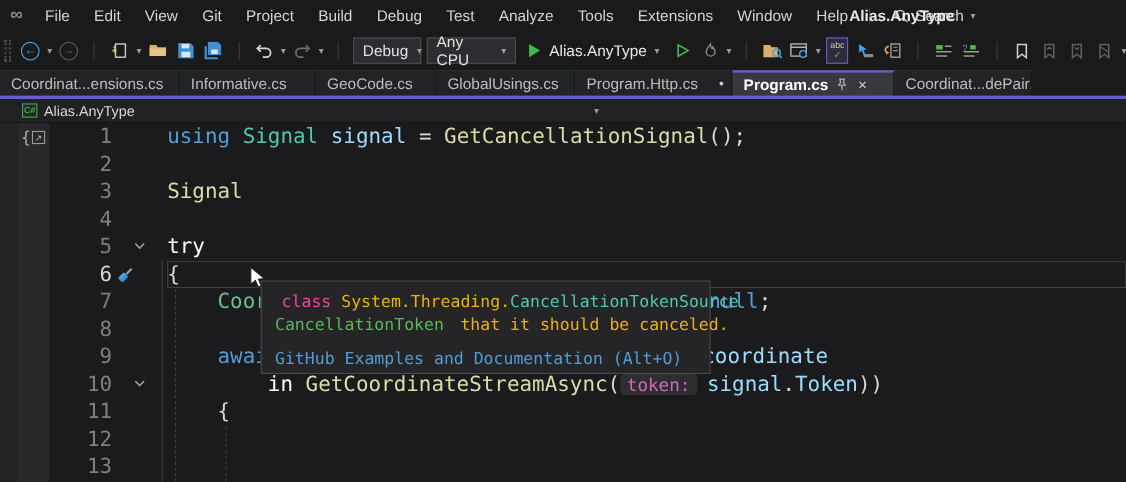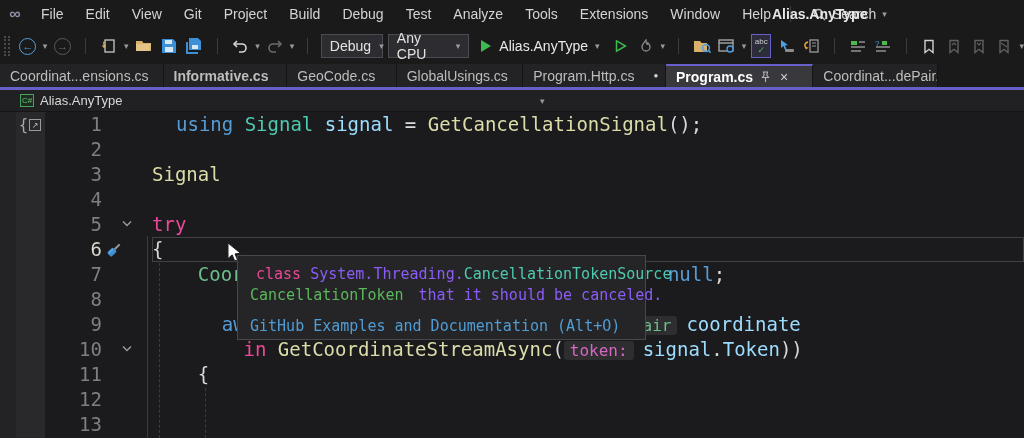--- a/index.html
+++ b/index.html
@@ -61,38 +61,38 @@
     display:flex; align-items:center; gap:1px; z-index:3; }
   #structure-icon .box { width:12px; height:12px; border:1px solid #9a9a9a; font-size:8px; color:#bdbdbd;
     display:flex; align-items:center; justify-content:center; font-family:"Liberation Sans",sans-serif; }
   #code-lines { position:absolute; top:0; left:0; width:1024px; }
   .cl { display:flex; height:25px; line-height:25px; position:relative; }
   .ln { width:110px; text-align:right; padding-right:8px; color:#7f7f82; flex:none; }
   .ln.cur { color:#d8d8cd; }
   .foldcol { width:42px; flex:none; position:relative; }
   .ct { flex:1; white-space:pre; color:#d8d8d8; }
   .cl.current .ct { box-shadow: inset 0 0 0 1px #414144; }
-  .tok.kw { color:#569cd6;margin-left:24px; } .tok.ctrl { color:#ec4899; } .tok.type { color:#4ec9b0; }
+  .tok.kw { color:#569cd6; } .tok.ctrl { color:#ffffff; } .tok.type { color:#4ec9b0; }
   .tok.typeg { color:#6cbe8c; } .tok.method { color:#dcdcaa; } .tok.var { color:#9cdcfe; }
   .tok.punct { color:#d8d8d8; }
   .tok.varu { color:#9cdcfe; text-decoration:underline; text-underline-offset:3px; text-decoration-thickness:2px; }
   .hint { background:#2e2e31; border-radius:3px; padding:0px 6px; margin-right:9px; font-size:16px; }
   .hint-type { color:#6cbe8c; } .hint-param { color:#d767c5; }
   .fold-chevron { position:absolute; left:11px; top:6px; }
   .screwdriver { position:absolute; left:-6px; top:3px; }
   #fold-line { position:absolute; left:147px; top:124px; width:1px; height:202px; background:#3c3c3f; }
   .indent-guide { position:absolute; width:0; border-left:1px dashed #3c3c3f; }
   #guide1 { left:159px; top:151px; height:175px; }
   #guide2 { left:205px; top:276px; height:50px; }
 
   
   #tooltip { position:absolute; left:237px; top:143px; width:409px; height:85px; background:#252527;
     border:1px solid #48484c; z-index:5; font-size:15px; color:#dadada; padding:7px 12px; }
   .tt-row { height:21px; display:flex; align-items:center; gap:6px; white-space:pre; }
-  .tt-plain { color:#8b5cf6; } .tt-kw { color:#ec4899; } .tt-type { color:#4ec9b0; } .tt-green { color:#5bb75b; }
+  .tt-plain { color:#eab308; } .tt-kw { color:#ec4899; } .tt-type { color:#4ec9b0; } .tt-green { color:#5bb75b; }
   #tt-link { margin-top:12px; color:#509cd5; }
 
   
   #mouse-cursor { position:absolute; left:227px; top:130px; z-index:9; }
 </style>
 </head>
 <body>
 
 <div id="app">
 
@@ -282,21 +282,21 @@
           <line x1="4" y1="4" x2="10" y2="8" stroke="#606062" stroke-width="1.2"></line>
         </svg>
     </span>
     <span class="caret">▾</span>
   </div>
 
   <div id="tabstrip">
       <div class="tab" style="width: 179px;">
         <span>Coordinat...ensions.cs</span>
       </div>
-      <div class="tab" style="width: 135px; font-weight: bold;">
+      <div class="tab" style="width: 135px;">
         <span>Informative.cs</span>
       </div>
       <div class="tab" style="width: 119px;">
         <span>GeoCode.cs</span>
       </div>
       <div class="tab" style="width: 138px;">
         <span>GlobalUsings.cs</span>
       </div>
       <div class="tab" style="width: 156px; gap: 19px;">
         <span>Program.Http.cs</span>

